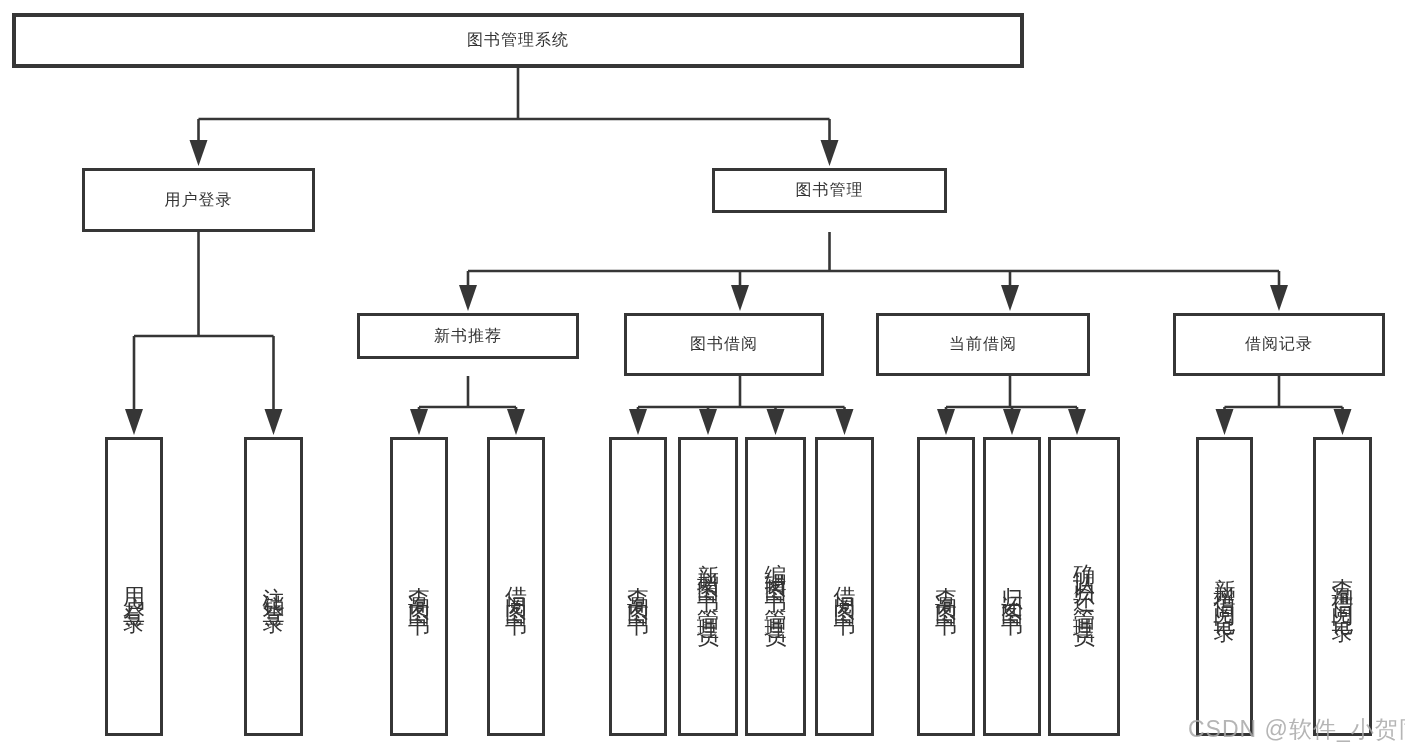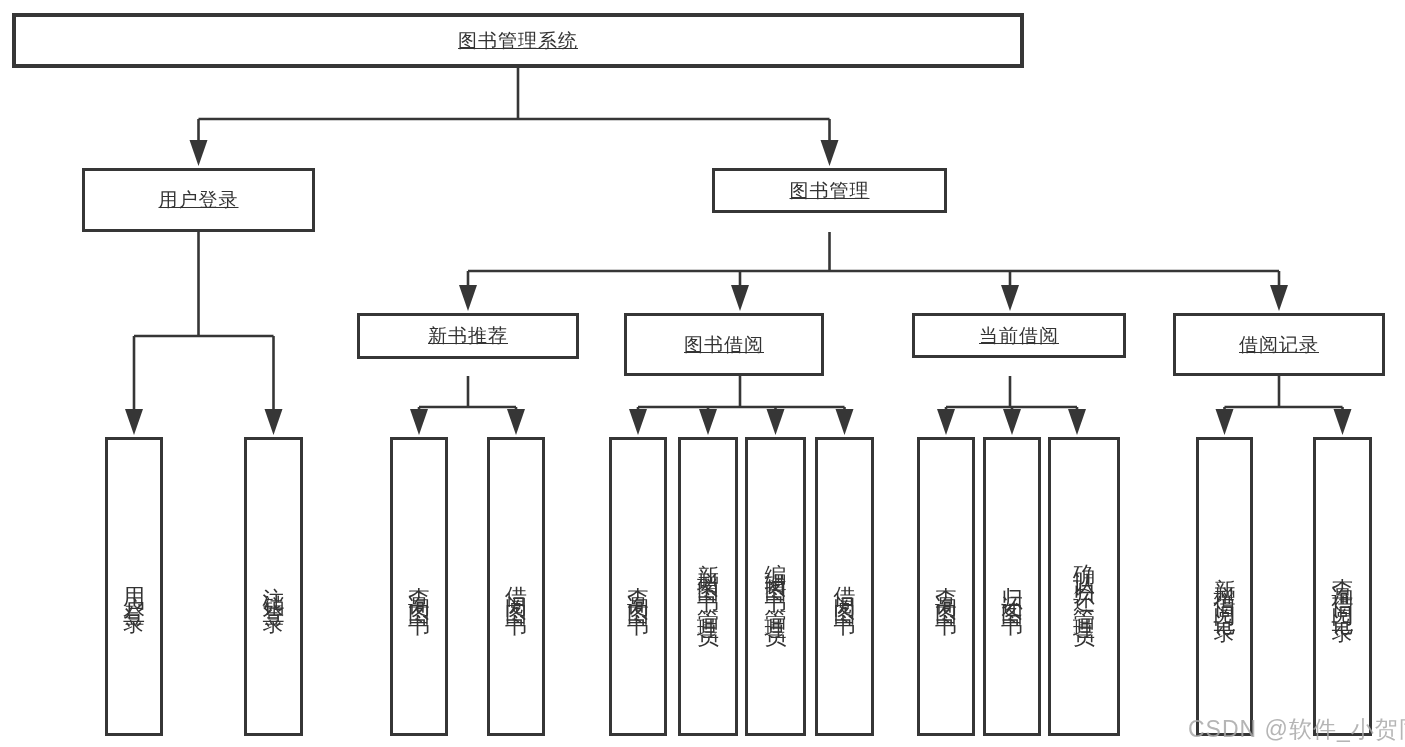--- a/index.html
+++ b/index.html
@@ -6,21 +6,21 @@
   .stage{
     position:relative;width:1405px;height:747px;background:#ffffff;
     font-family:"Liberation Sans",sans-serif;color:#333333;overflow:hidden;
   }
   .connectors{position:absolute;left:0;top:0;}
   .box{
     position:absolute;background:#ffffff;border:3px solid #363636;box-sizing:border-box;
     display:flex;align-items:center;justify-content:center;
   }
   .root{border-width:4px;}
-  .hlabel{font-size:19px;letter-spacing:1px;white-space:nowrap;text-decoration:underline;}
+  .hlabel{font-size:16px;letter-spacing:1px;white-space:nowrap;}
   .leaf{top:437px;height:299px;border-width:3px;}
   .vtext{
     writing-mode:vertical-rl;text-orientation:mixed;
     font-size:22px;line-height:1.0;letter-spacing:9px;white-space:nowrap;
   }
   .watermark{
     position:absolute;left:1188px;top:714px;font-size:23px;
     color:rgba(168,168,168,0.85);white-space:nowrap;letter-spacing:1px;
   }
 </style>
@@ -105,21 +105,21 @@
   <div class="box" style="left:712px;top:168px;width:235px;height:45px">
     <span class="hlabel">图书管理</span>
   </div>
 
   <div class="box" style="left:357px;top:313px;width:222px;height:46px">
     <span class="hlabel">新书推荐</span>
   </div>
   <div class="box" style="left:624px;top:313px;width:200px;height:63px">
     <span class="hlabel">图书借阅</span>
   </div>
-  <div class="box" style="left:912px;top:313px;width:214px;height:45px">
+  <div class="box" style="left:876px;top:313px;width:214px;height:63px">
     <span class="hlabel">当前借阅</span>
   </div>
   <div class="box" style="left:1173px;top:313px;width:212px;height:63px">
     <span class="hlabel">借阅记录</span>
   </div>
 
   <div class="box leaf" style="left:105px;width:58px">
     <span class="vtext">用户登录</span>
   </div>
   <div class="box leaf" style="left:244px;width:59px">

